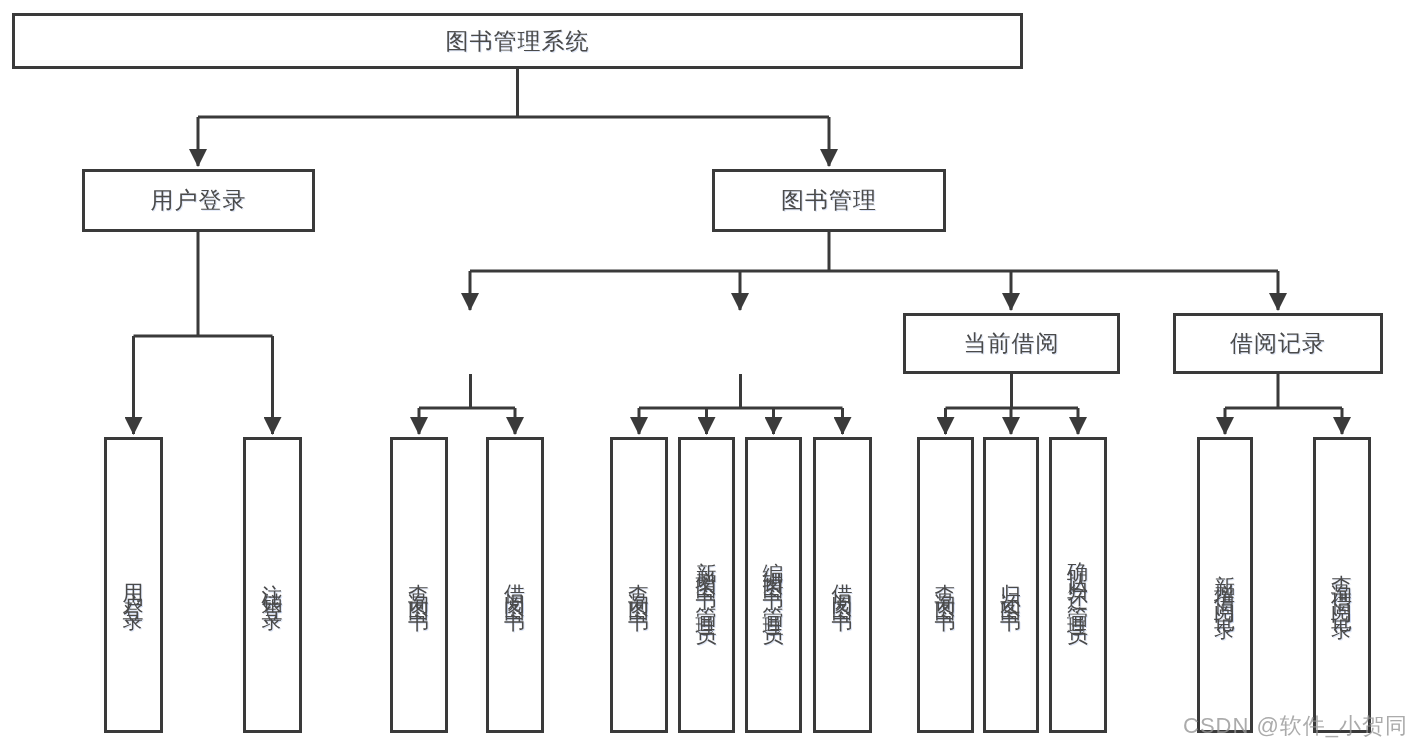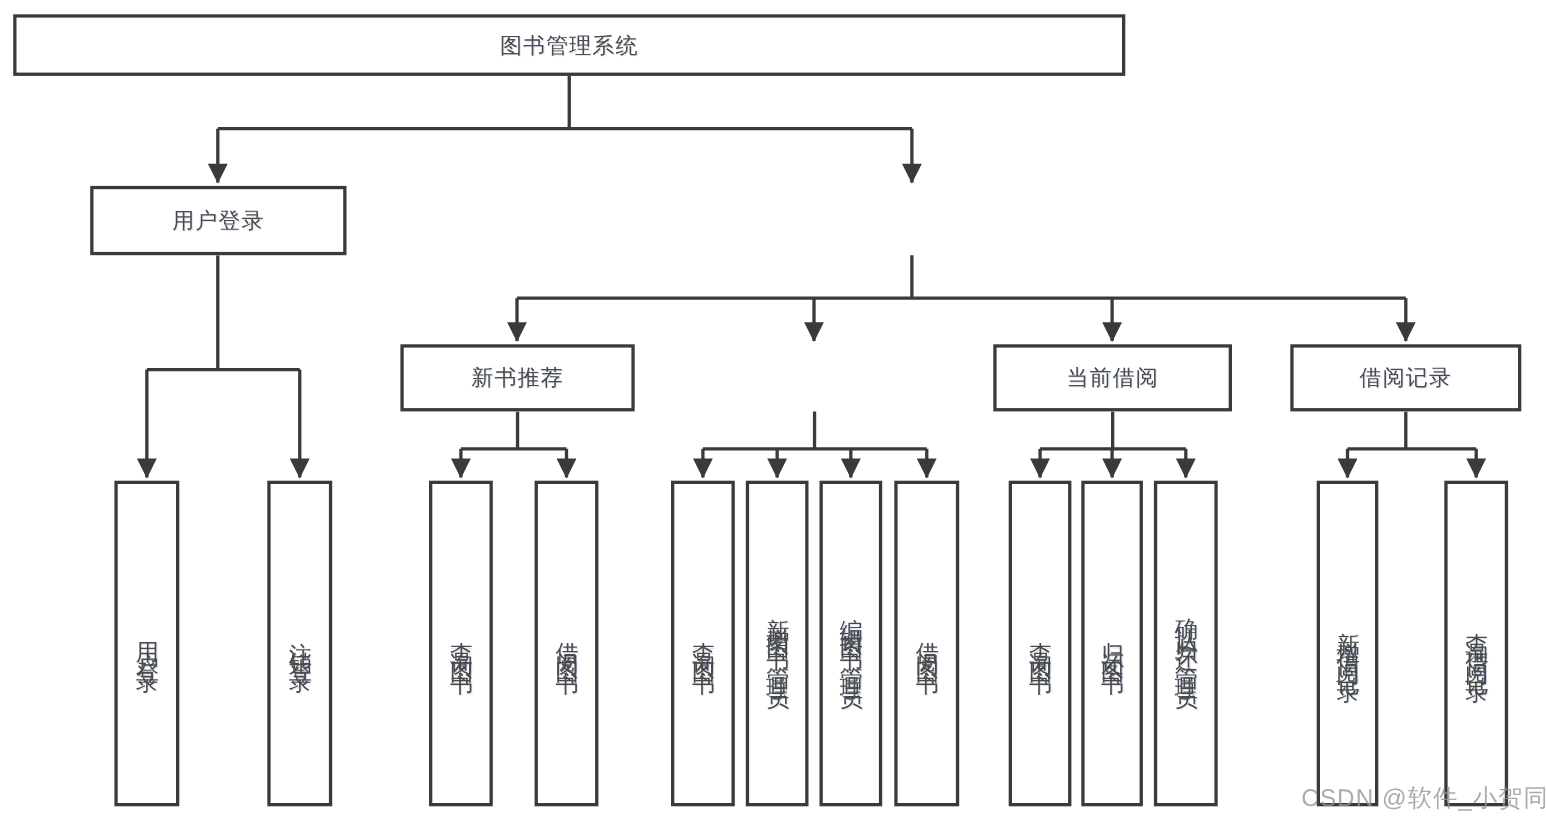--- a/index.html
+++ b/index.html
@@ -17,21 +17,21 @@
   .node{
     position:absolute;
     box-sizing:border-box;
     border:3px solid #3a3a3a;
     background:#ffffff;
     display:flex;align-items:center;justify-content:center;
     color:#4a4a4a;
     z-index:2;
   }
   .node.h{
-    font-size:20px;
+    font-size:23px;
     letter-spacing:1px;
     text-shadow:1px 1px 0 rgba(120,150,220,0.25);
   }
   .node.v span{
     writing-mode:vertical-rl;
     text-orientation:upright;
     font-size:21px;
     letter-spacing:9px;
     line-height:1;
     color:#4a4a4a;
@@ -91,22 +91,22 @@
 
       <path d="M1278,374 V408 M1225,408 H1342"></path>
       <path d="M1225,408 V434" marker-end="url(#arrow)"></path>
       <path d="M1342,408 V434" marker-end="url(#arrow)"></path>
     </g>
   </svg>
 
   <div class="node h" style="left:12px;top:13px;width:1011px;height:56px;">图书管理系统</div>
 
   <div class="node h" style="left:82px;top:169px;width:233px;height:63px;">用户登录</div>
+  <div class="node h" style="left:712px;top:169px;width:234px;height:63px;">图书管理</div>
 
-  <div class="node h" style="left:364px;top:313px;width:213px;height:61px;">新书推荐</div>
   <div class="node h" style="left:1173px;top:313px;width:210px;height:61px;">借阅记录</div>
   <div class="node h" style="left:903px;top:313px;width:217px;height:61px;">当前借阅</div>
 
   <div class="node v" style="left:104px;top:437px;width:59px;height:296px;">
     <span>用户登录</span>
     </div>
   <div class="node v" style="left:243px;top:437px;width:59px;height:296px;">
     <span>注销登录</span>
     </div>
 

